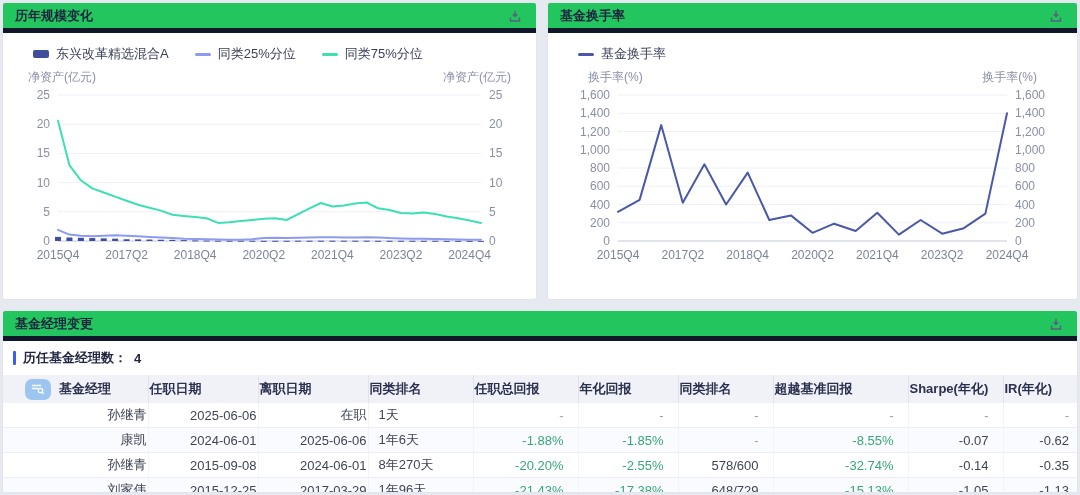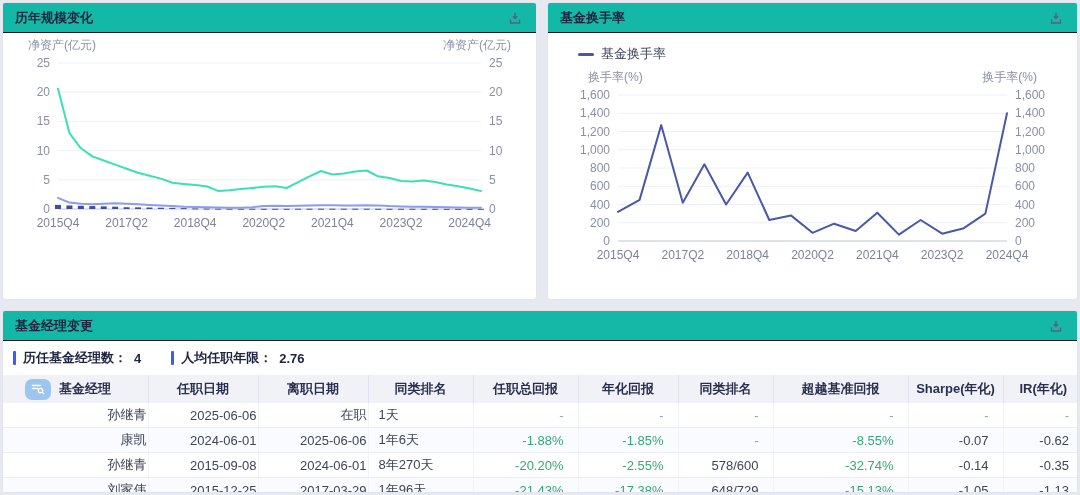--- a/index.html
+++ b/index.html
@@ -3,41 +3,41 @@
 <meta charset="utf-8">
 <style>
   html,body{margin:0;padding:0}
   body{width:1080px;height:495px;background:#e7e9f1;font-family:"Liberation Sans",sans-serif;overflow:hidden}
   .page{padding:2px;box-sizing:border-box}
   .top-row{display:flex;gap:10px;margin-bottom:10px}
   .panel{background:#fff;border:1px solid #e2e4ee;border-radius:3px;overflow:hidden;box-sizing:border-box}
   .panel.left{width:535px;height:298px}
   .panel.right{width:531px;height:298px}
   .panel.bottom{width:1076px;height:183px}
-  .panel-hd{height:30px;background:#14b8a6;display:flex;align-items:center;justify-content:space-between;padding:0 12px;border-bottom:1px solid #0f172a;box-sizing:border-box}
+  .panel-hd{height:30px;background:#22c55e;display:flex;align-items:center;justify-content:space-between;padding:0 12px;border-bottom:5px solid #0f172a;box-sizing:border-box}
   .panel-title{font-size:13px;font-weight:bold;color:#1e2340}
   .dl-btn{background:transparent;border:none;padding:2px;cursor:pointer;display:flex;align-items:center}
   .panel-bd{position:relative}
   .legend{display:flex;gap:26px;padding:12px 0 2px 30px;align-items:center}
   .lg-item{display:inline-flex;align-items:center;gap:7px;cursor:pointer}
   .sw-bar{width:16px;height:8px;border-radius:2px;display:inline-block}
   .sw-line{width:16px;height:3px;border-radius:2px;display:inline-block}
   .lg-label{font-size:13px;color:#3a3f58}
   svg text{font-family:"Liberation Sans",sans-serif}
   .ax-name{font-size:12px;fill:#8a8fa6}
   .tick{font-size:12px;fill:#8a8fa6}
   .xlab{font-size:12px;fill:#7e8398}
   .grid{stroke:#eef0f7;stroke-width:1}
   .axis-line{stroke:#c5c8d6;stroke-width:1}
   .stats{display:flex;gap:30px;align-items:center;height:34px;padding:0 10px}
   .stat{display:flex;align-items:center;gap:7px}
   .stat-bar{width:3px;height:14px;background:#3a5ff0;border-radius:1px;display:inline-block}
   .stat-label,.stat-value{font-size:13px;font-weight:bold;color:#1e2340}
   table{width:1074px;border-collapse:collapse;table-layout:fixed;font-size:13px;margin-left:0}
-  thead th{background:#f1f2f8;height:26px;font-weight:bold;color:#2a2f4e;border-right:1px solid #e0e2ee;text-align:center;overflow:hidden;white-space:nowrap}
+  thead th{background:#f1f2f8;height:26px;font-weight:bold;color:#2a2f4e;border-right:1px solid #e0e2ee;text-align:left;overflow:hidden;white-space:nowrap}
   thead th:last-child{border-right:none}
   thead th.al{text-align:right}
   .th-flex{display:flex;align-items:center;gap:8px;padding-left:6px}
   tbody td{height:22px;color:#3f4456;border-bottom:1px solid #edeef5;border-right:1px solid #f3f4f9;overflow:hidden;white-space:nowrap}
   tbody td:last-child{border-right:none}
   tbody tr:nth-child(even){background:#fafbfe}
   .al{text-align:right;padding-left:16px}
   .al2{text-align:left;padding-left:10px}
   .ac{text-align:right}
   .ar{text-align:right;padding-right:14px}
@@ -55,20 +55,34 @@
       <header class="panel-hd">
         <span class="panel-title">历年规模变化</span>
         <button class="dl-btn">
           <svg width="14" height="14" viewBox="0 0 14 14">
             <path d="M2.5 8.5v3.5h9V8.5" fill="none" stroke="#5a5f7d" stroke-width="1.4"></path>
             <path d="M7 1.8v5.4M4.8 5.2 7 7.4 9.2 5.2" fill="none" stroke="#5a5f7d" stroke-width="1.4"></path>
           </svg>
         </button>
       </header>
       <div class="panel-bd">
+        <div class="legend">
+            <span class="lg-item">
+              <span class="sw-bar" style="background: rgb(62, 77, 158);"></span>
+              <span class="lg-label">东兴改革精选混合A</span>
+            </span>
+            <span class="lg-item">
+              <span class="sw-line" style="background: rgb(140, 155, 240);"></span>
+              <span class="lg-label">同类25%分位</span>
+            </span>
+            <span class="lg-item">
+              <span class="sw-line" style="background: rgb(62, 223, 180);"></span>
+              <span class="lg-label">同类75%分位</span>
+            </span>
+          </div>
         <svg width="533" height="212">
             <text x="25" y="16" class="ax-name" text-anchor="start">净资产(亿元)</text>
             <text x="508" y="16" class="ax-name" text-anchor="end">净资产(亿元)</text>
             <line x1="55" y1="176" x2="478" y2="176" class="axis-line"></line>
             <text x="47" y="180" class="tick" text-anchor="end">0</text>
             <text x="486" y="180" class="tick" text-anchor="start">0</text>
             <line x1="55" y1="146.8" x2="478" y2="146.8" class="grid"></line>
             <text x="47" y="150.8" class="tick" text-anchor="end">5</text>
             <text x="486" y="150.8" class="tick" text-anchor="start">5</text>
             <line x1="55" y1="117.6" x2="478" y2="117.6" class="grid"></line>
@@ -204,25 +218,20 @@
         </svg>
       </button>
     </header>
 
     <div class="stats">
       <div class="stat">
         <span class="stat-bar"></span>
         <span class="stat-label">历任基金经理数：</span>
         <span class="stat-value">4</span>
       </div>
-      <div class="stat">
-        <span class="stat-bar"></span>
-        <span class="stat-label">人均任职年限：</span>
-        <span class="stat-value">2.76</span>
-      </div>
     </div>
 
     <table>
       <colgroup>
           <col style="width: 145px;">
           <col style="width: 110px;">
           <col style="width: 110px;">
           <col style="width: 105px;">
           <col style="width: 105px;">
           <col style="width: 100px;">

